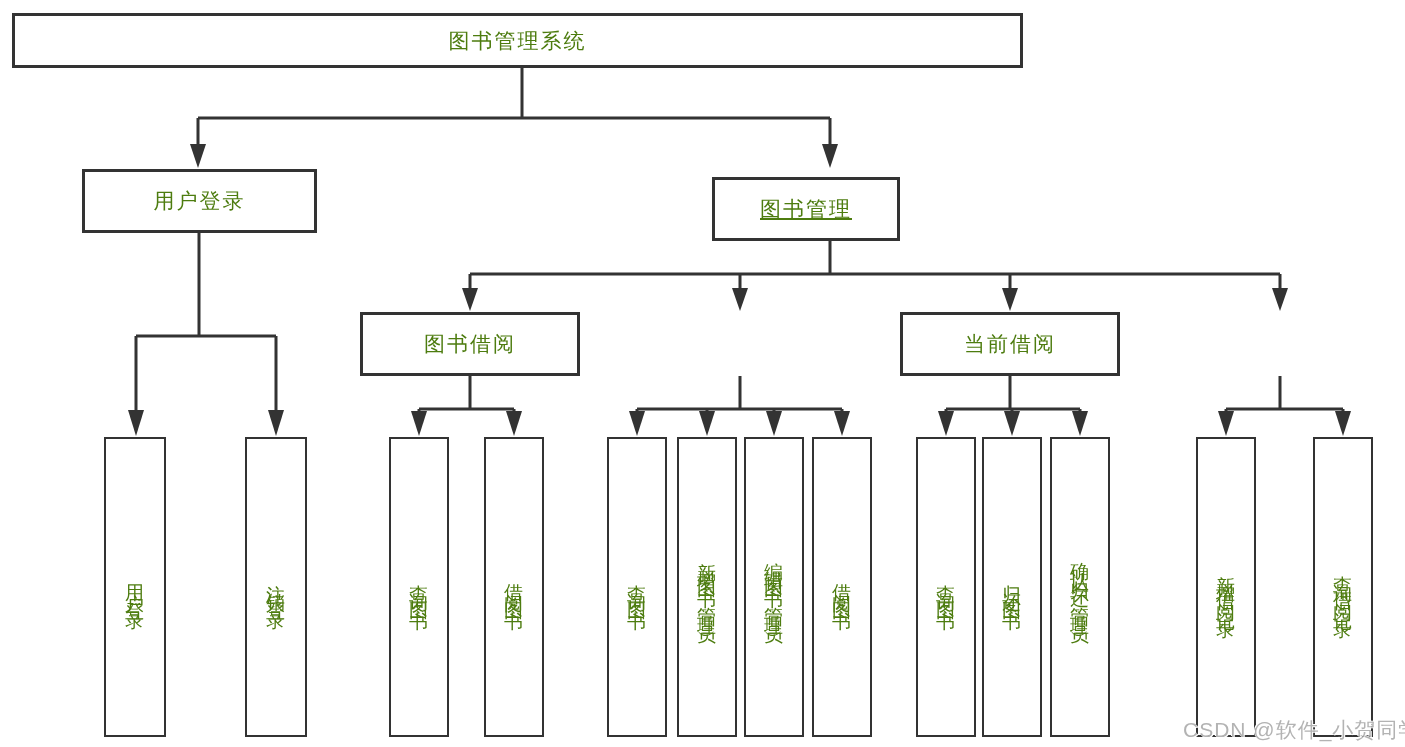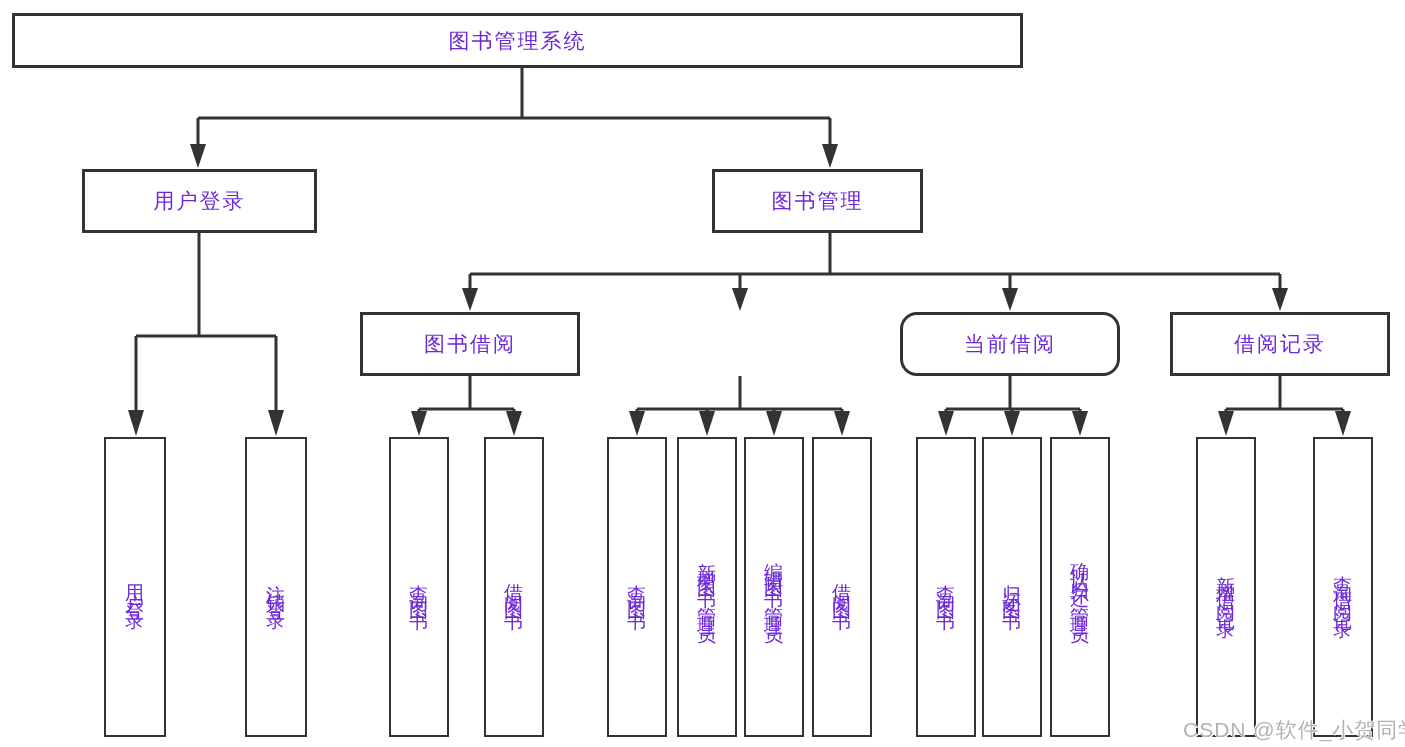--- a/index.html
+++ b/index.html
@@ -19,21 +19,21 @@
     position: absolute;
     left: 0; top: 0;
     width: 1405px; height: 747px;
     pointer-events: none;
   }
   .node {
     position: absolute;
     box-sizing: border-box;
     background: #ffffff;
     border: 3px solid #333333;
-    color: #6d28d9;
+    color: #4d7c0f;
     display: flex;
     align-items: center;
     justify-content: center;
     text-align: right;
   }
   .node .h-label {
     font-size: 21px;
     letter-spacing: 2px;
     white-space: nowrap;
   }
@@ -46,24 +46,24 @@
     writing-mode: vertical-rl;
     text-orientation: mixed;
     font-size: 19px;
     line-height: 1;
     letter-spacing: 9px;
     white-space: nowrap;
   }
   
   #root-box { left: 12px;  top: 13px;  width: 1011px; height: 55px; }
   #n-user   { left: 82px;  top: 169px; width: 235px;  height: 64px; }
-  #n-book   { left: 712px; top: 169px; width: 211px;  height: 64px; }
+  #n-book   { left: 712px; top: 177px; width: 188px;  height: 64px; text-decoration: underline; }
   #m-recommend { left: 360px;  top: 312px; width: 220px; height: 64px; }
   #m-borrow    { left: 630px;  top: 312px; width: 220px; height: 64px; }
-  #m-current   { left: 900px;  top: 312px; width: 220px; height: 64px; border-radius: 17px; }
+  #m-current   { left: 900px;  top: 312px; width: 220px; height: 64px; }
   #m-records   { left: 1170px; top: 312px; width: 220px; height: 64px; }
   
   #l-user-login      { left: 104px;  width: 62px; }
   #l-logout          { left: 245px;  width: 62px; }
   #l-rec-query       { left: 389px;  width: 60px; }
   #l-rec-borrow      { left: 484px;  width: 60px; }
   #l-bor-query       { left: 607px;  width: 60px; }
   #l-bor-add         { left: 677px;  width: 60px; }
   #l-bor-edit        { left: 744px;  width: 60px; }
   #l-bor-borrow      { left: 812px;  width: 60px; }
@@ -146,23 +146,20 @@
   <div class="node" id="n-book">
     <span class="h-label">图书管理</span>
   </div>
 
   <div class="node" id="m-recommend">
     <span class="h-label">图书借阅</span>
   </div>
   <div class="node" id="m-current">
     <span class="h-label">当前借阅</span>
   </div>
-  <div class="node" id="m-records">
-    <span class="h-label">借阅记录</span>
-  </div>
 
   <div class="node leaf" id="l-user-login">
     <span class="v-label">用户登录</span>
   </div>
   <div class="node leaf" id="l-logout">
     <span class="v-label">注销登录</span>
   </div>
 
   <div class="node leaf" id="l-rec-query">
     <span class="v-label">查询图书</span>

